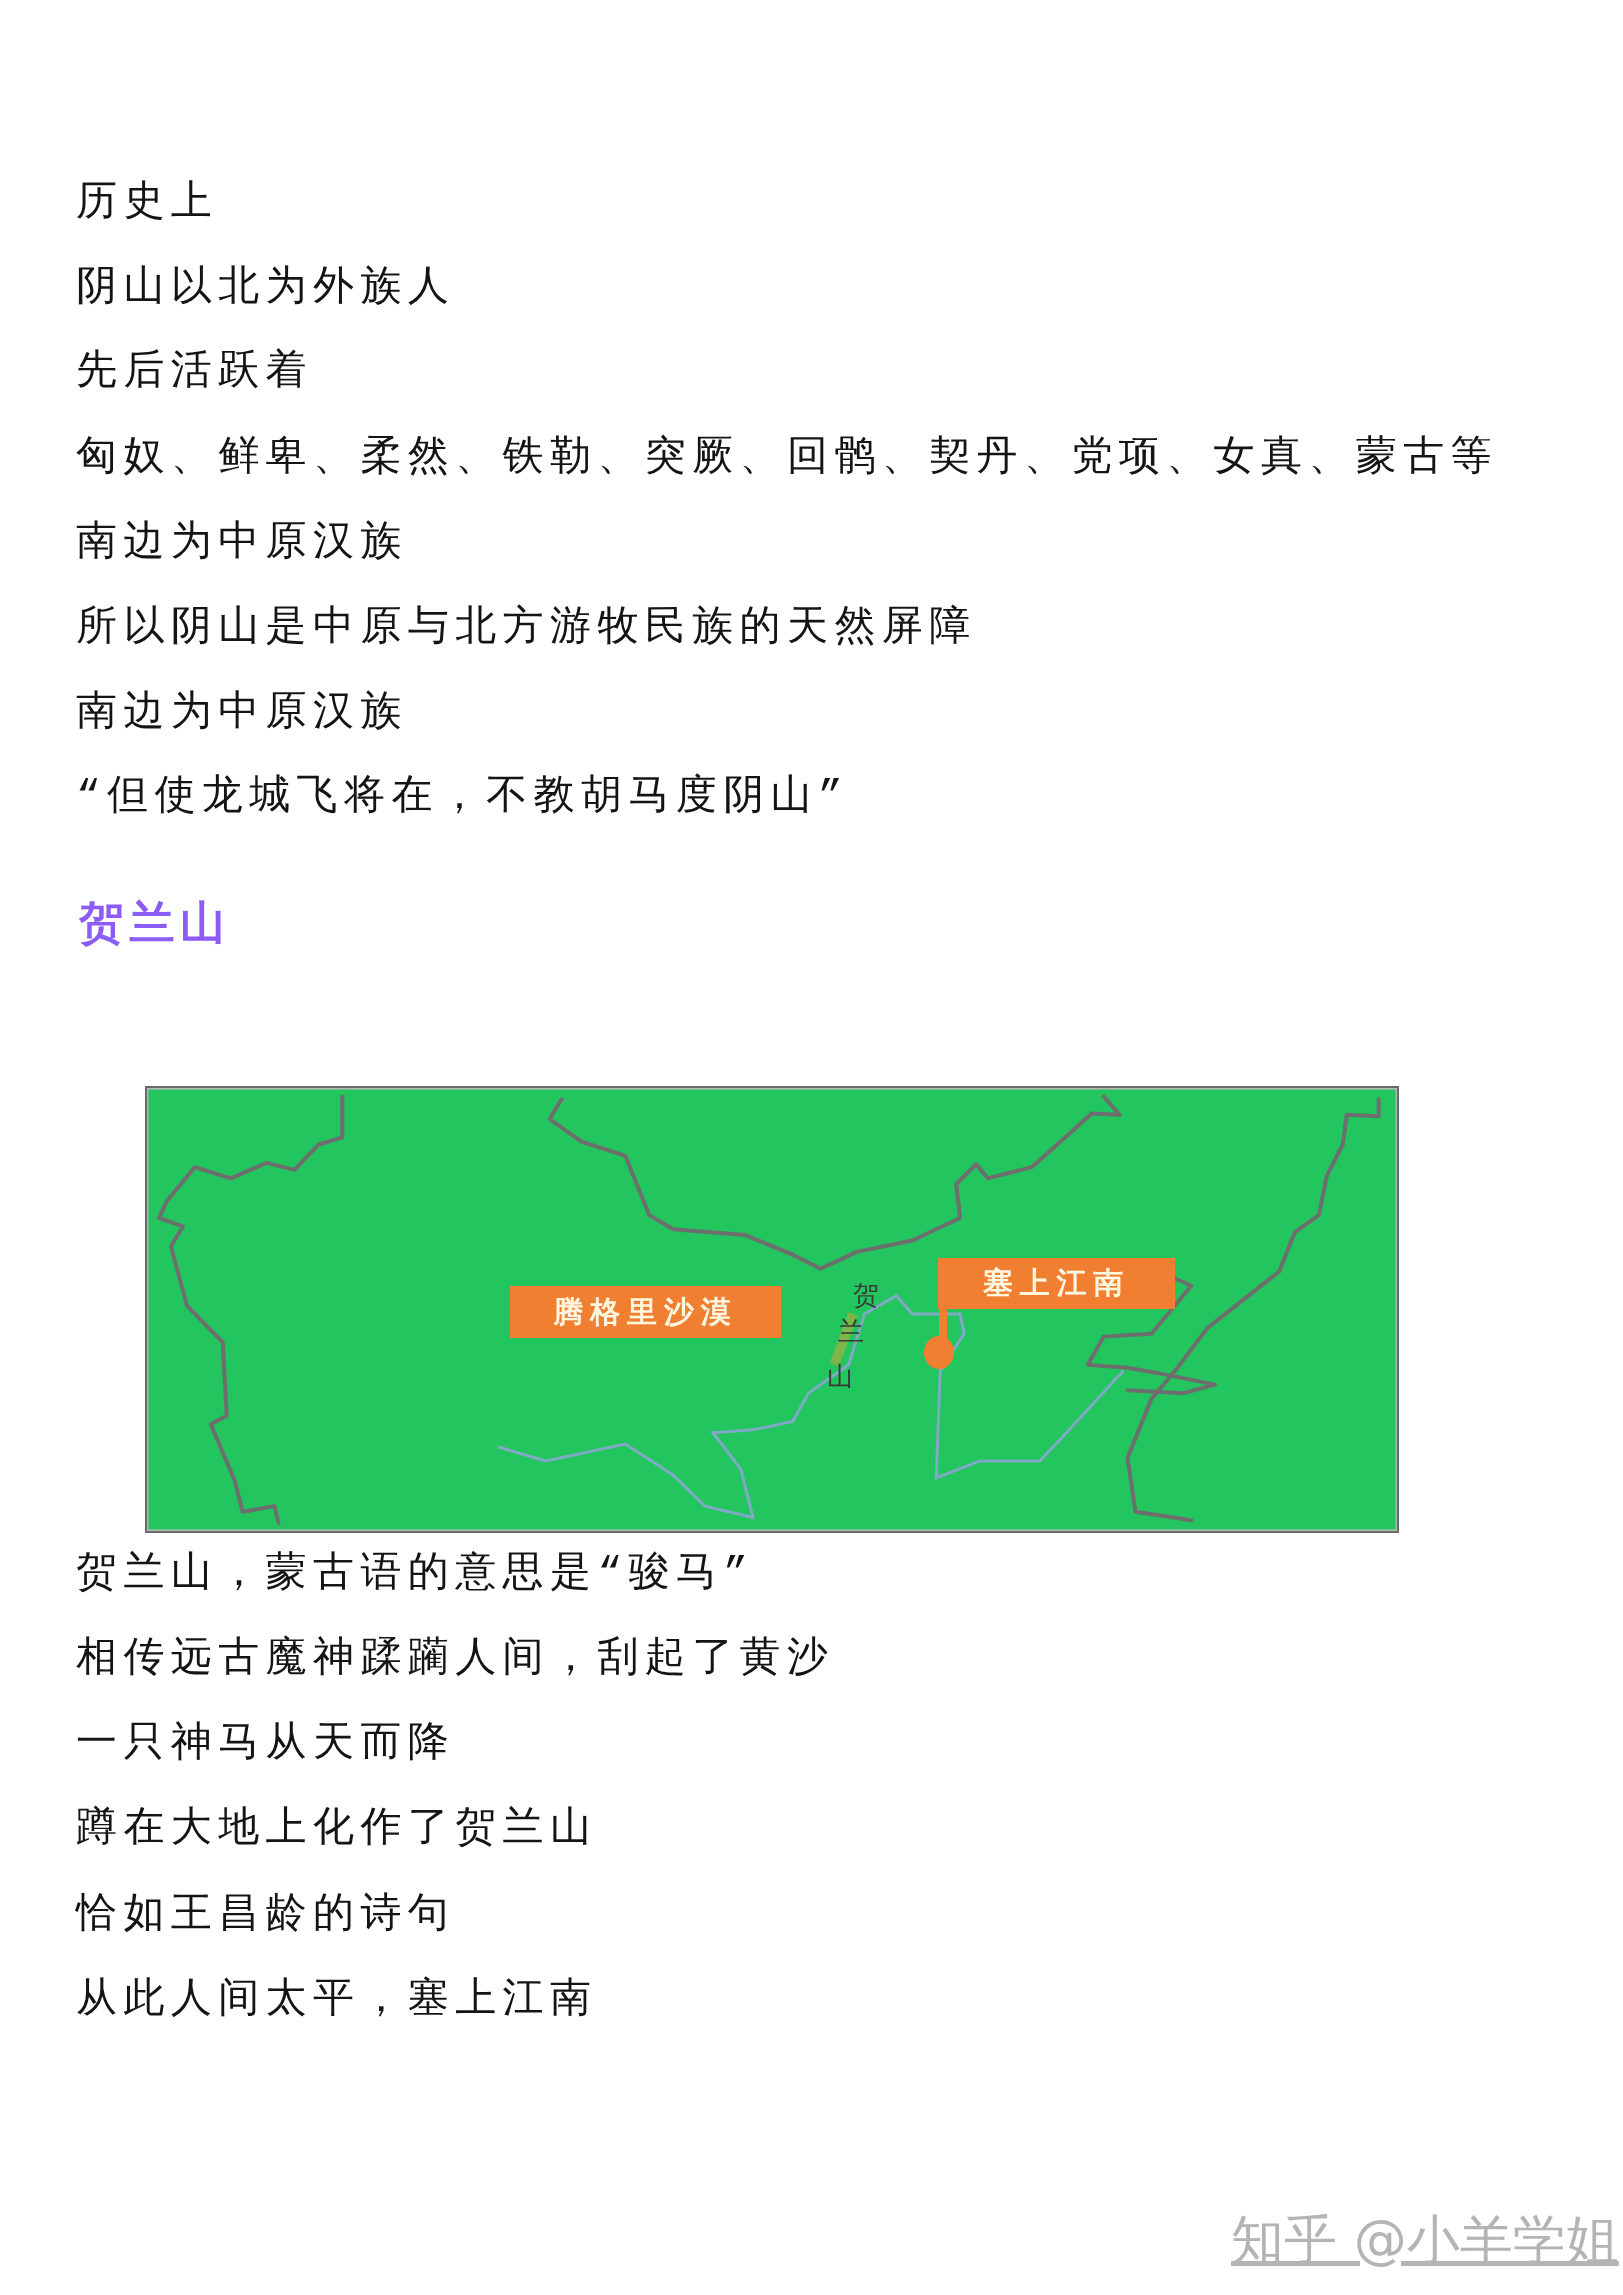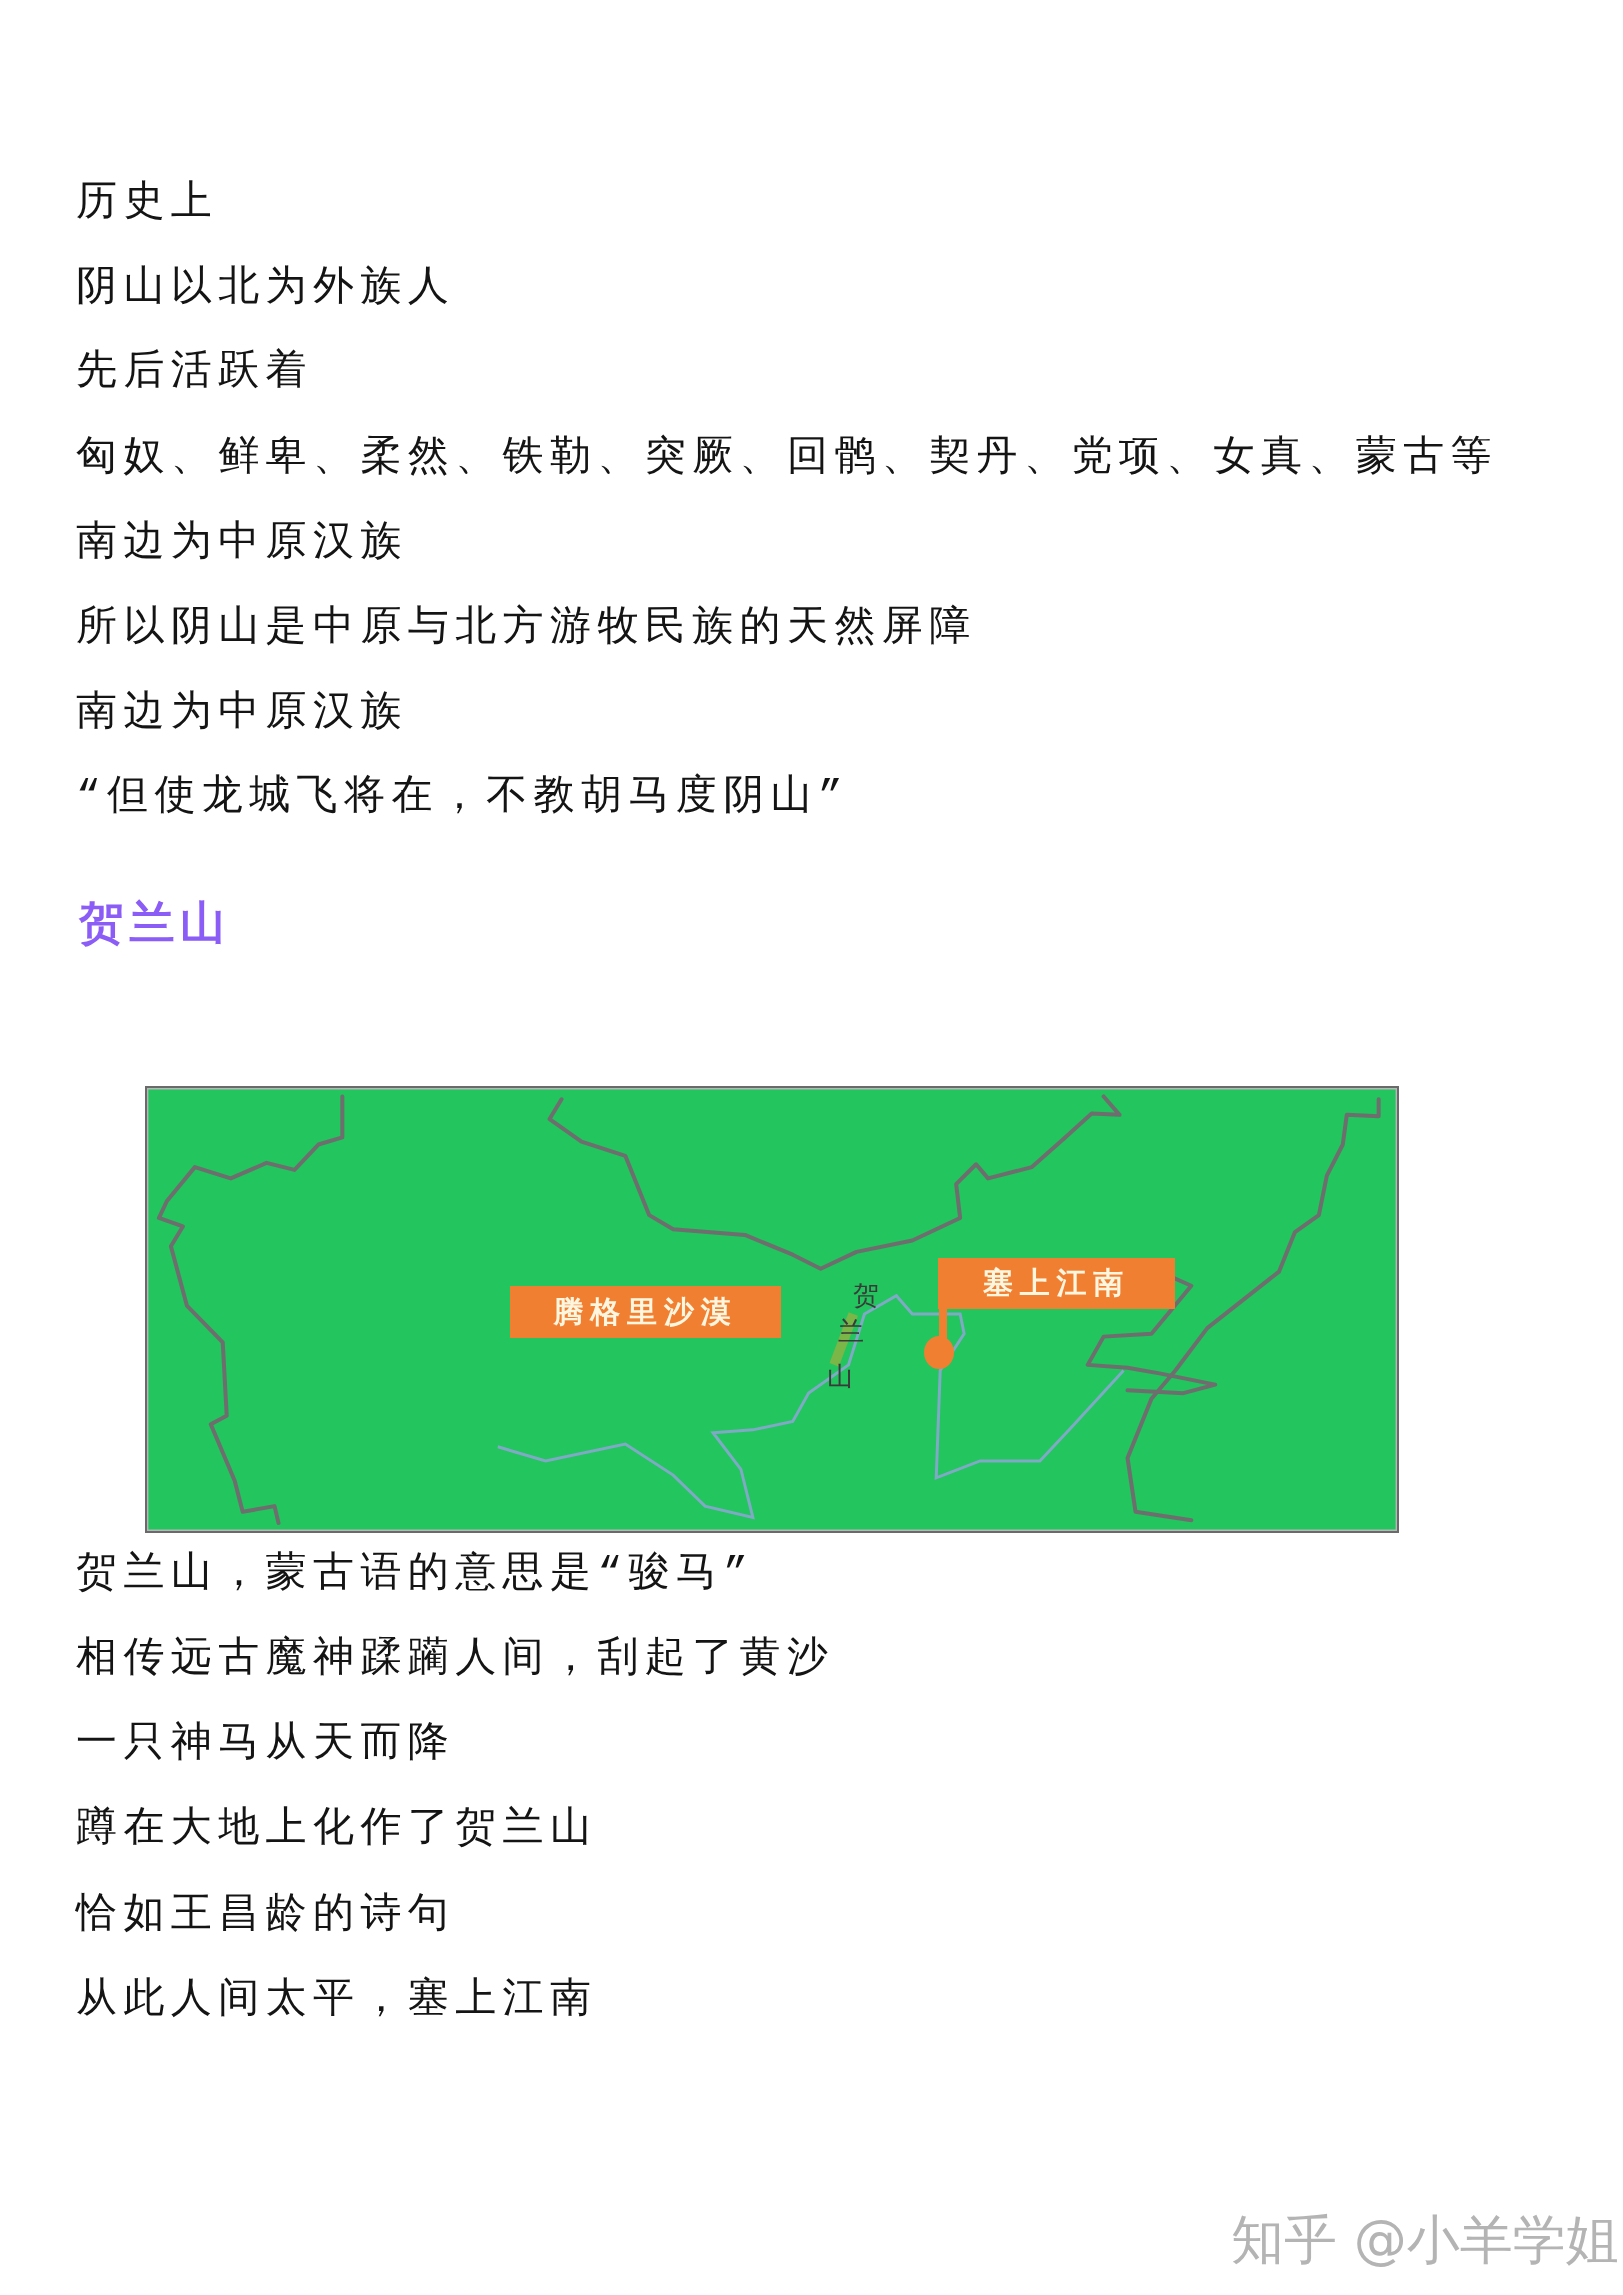--- a/index.html
+++ b/index.html
@@ -13,21 +13,21 @@
   .map { position: absolute; left: 145px; top: 1042px; width: 1254px; height: 447px;
          border: 2.7px solid #6a6a6a; box-sizing: border-box; background: #22c55e;
          box-shadow: inset 0 0 0 1.4px #b7b7b7; margin-top: 44px; }
   .map svg { position: absolute; left: 0; top: 0; width: 100%; height: 100%; }
   .label-box { position: absolute; background: #f07f32; color: #fff6e0;
                font-family: "DejaVu Sans", "Liberation Sans", sans-serif; font-weight: bold;
                font-size: 30px; letter-spacing: 6.8px; display: flex; align-items: center; justify-content: center; }
   .vlabel { position: absolute; font-family: "DejaVu Sans", "Liberation Sans", sans-serif;
             font-size: 26px; color: #3a3a3a; line-height: 27px; }
   .watermark { position: absolute; left: 1231px; top: 2209px; font-size: 53px; line-height: 61px;
-               color: #b4b4b4; font-family: "DejaVu Sans", "Liberation Sans", sans-serif; white-space: nowrap; }
+               color: #b4b4b4; font-family: "DejaVu Sans", "Liberation Sans", sans-serif; white-space: nowrap; text-decoration: underline; }
 </style>
 </head>
 <body>
 
 <div>
   <div class="line" style="top:179px">历史上</div>
   <div class="line" style="top:264px">阴山以北为外族人</div>
   <div class="line" style="top:348px">先后活跃着</div>
   <div class="line" style="top:434px">匈奴、鲜卑、柔然、铁勒、突厥、回鹘、契丹、党项、女真、蒙古等</div>
   <div class="line" style="top:519px">南边为中原汉族</div>

